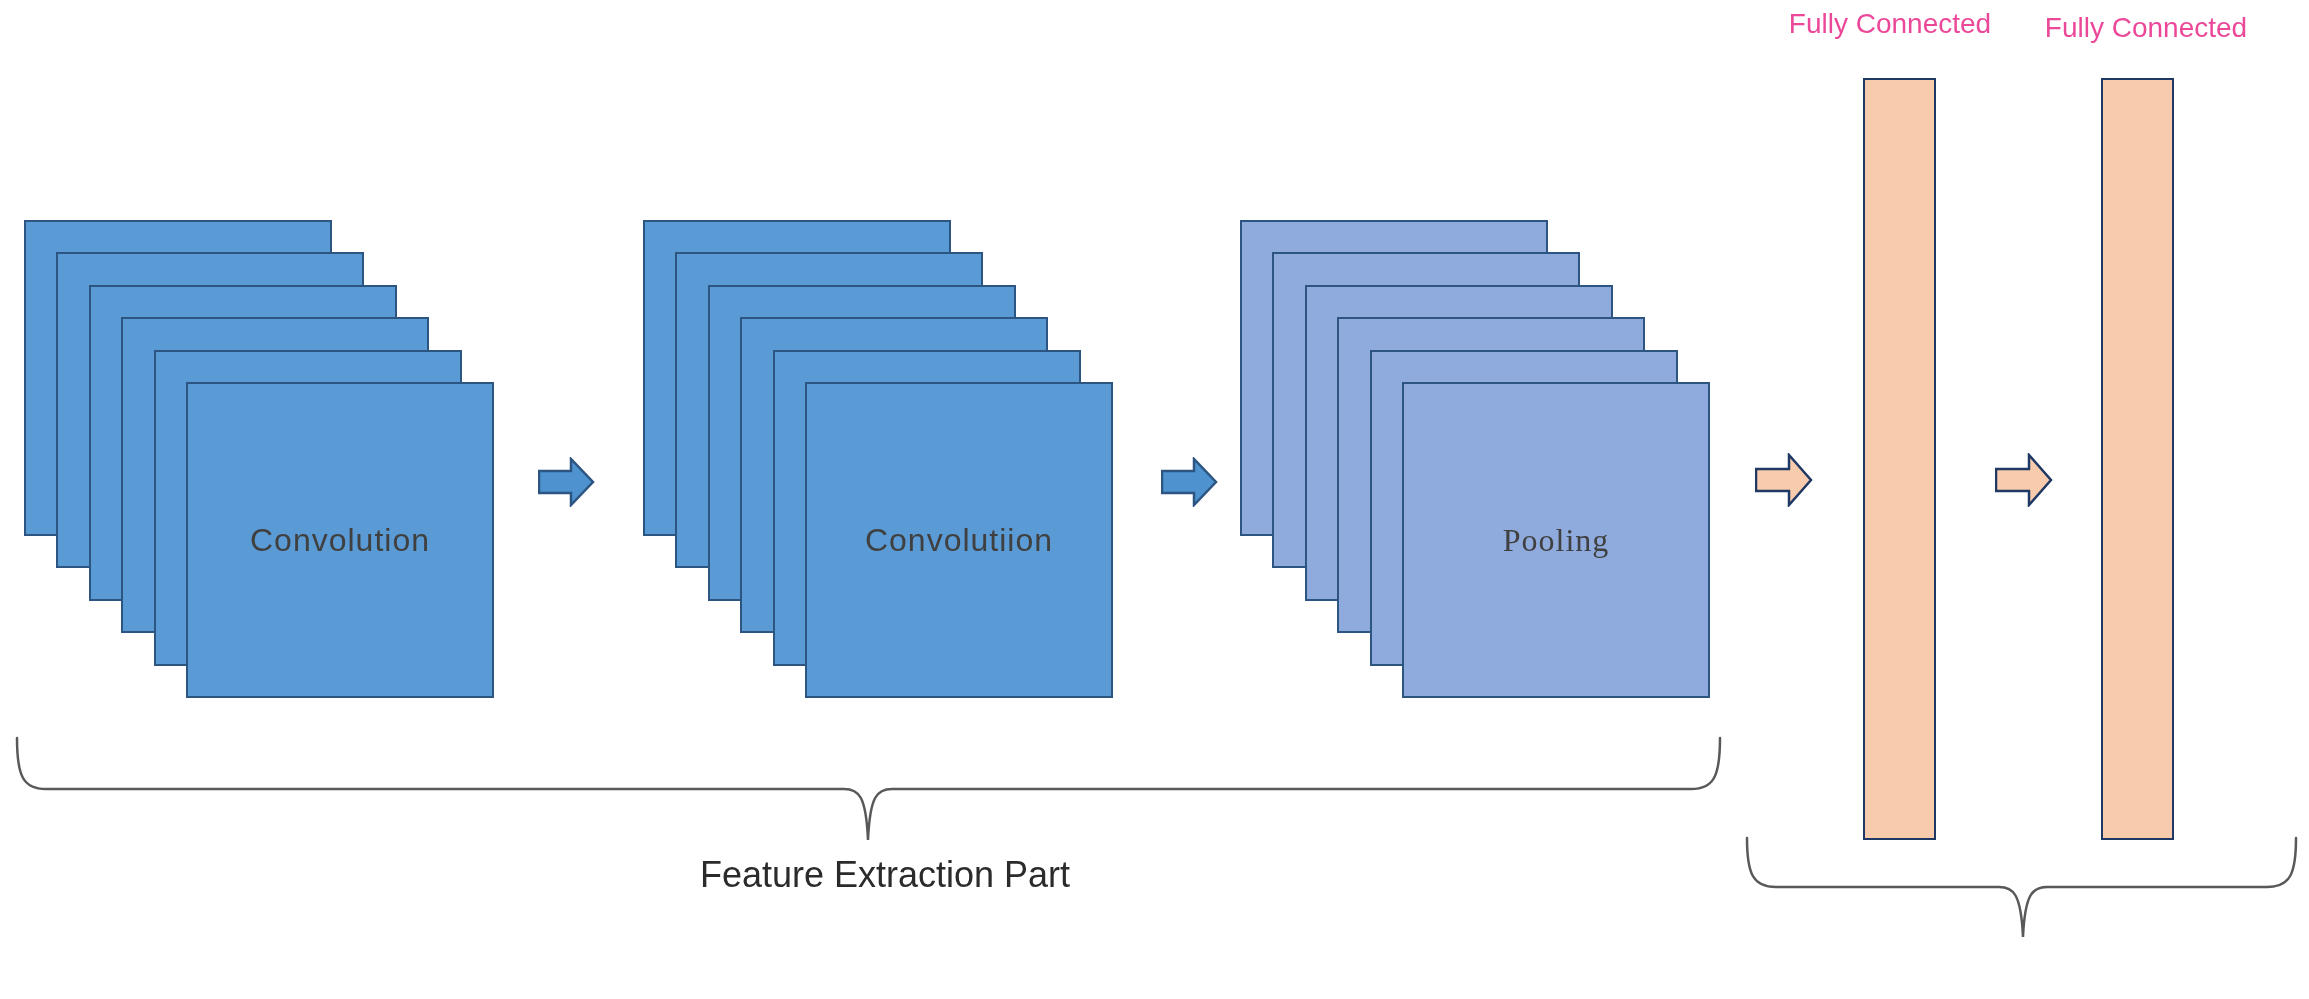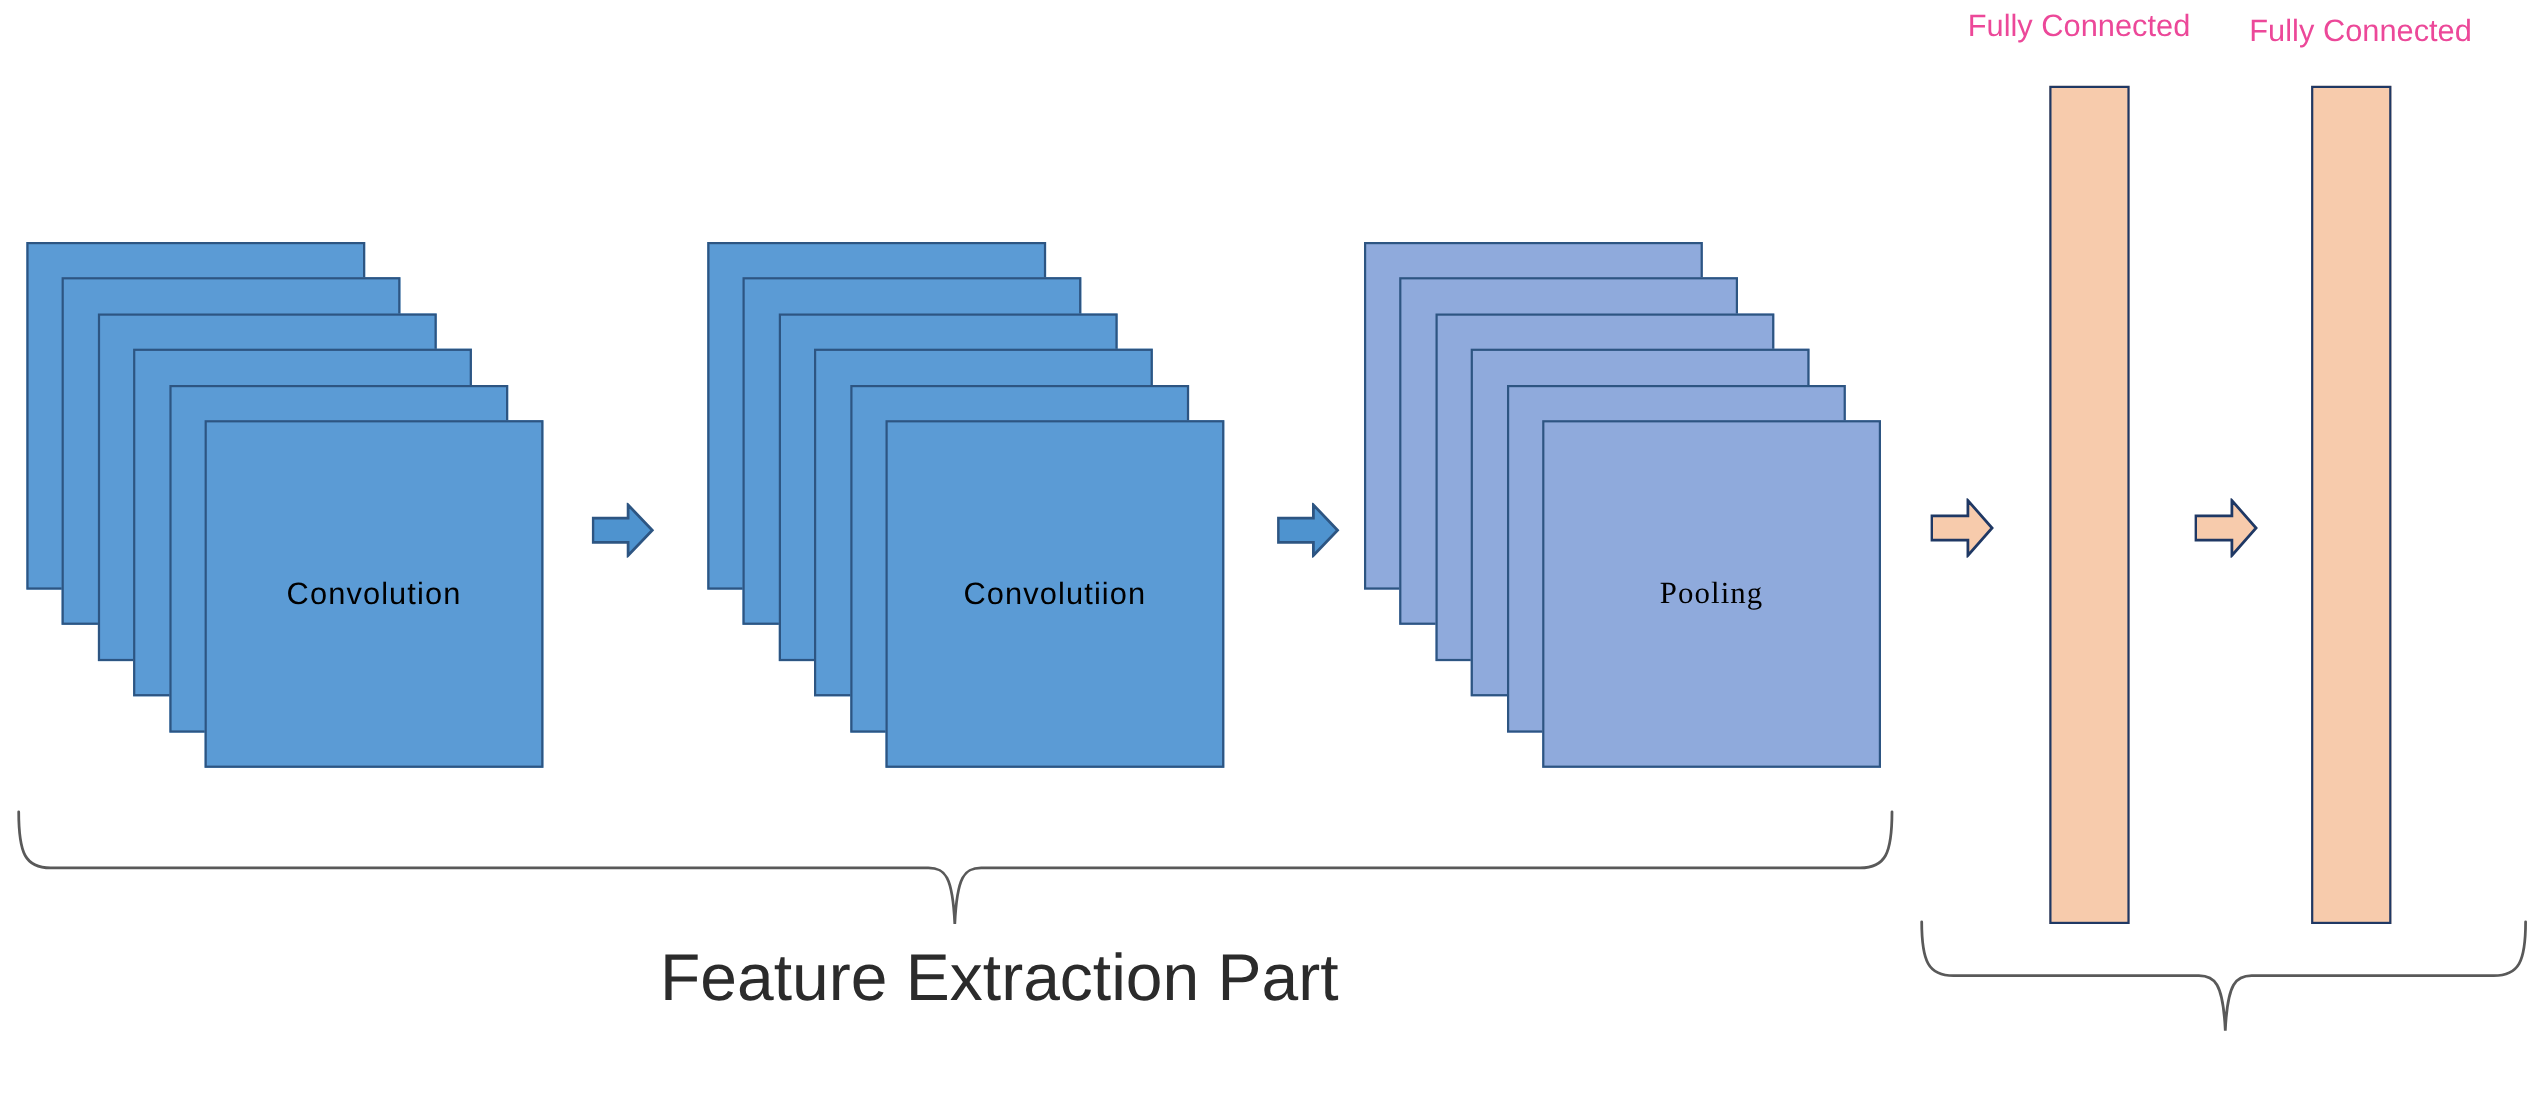--- a/index.html
+++ b/index.html
@@ -22,40 +22,40 @@
   .layer {
     position:absolute; width:308px; height:316px;
     border:2px solid var(--conv-border);
     background:var(--conv-fill);
   }
   .stack.pool .layer { background:var(--pool-fill);font-family:Liberation Serif, serif; }
   .layer.l0{left:0px;top:0px} .layer.l1{left:32px;top:32px}
   .layer.l2{left:65px;top:65px} .layer.l3{left:97px;top:97px}
   .layer.l4{left:130px;top:130px} .layer.l5{left:162px;top:162px}
   .layer.front { display:flex; align-items:center; justify-content:center; }
-  .layer-label { font-size:28px; letter-spacing:1px; color:#000000; }
+  .layer-label { font-size:32px; letter-spacing:1px; color:#404040; }
   
   .flow-arrow { position:absolute; }
   .flow-arrow svg { display:block; }
   .arrow-blue-shape { fill:var(--arrow-blue); stroke:var(--conv-border); stroke-width:2.5; }
   .arrow-peach-shape { fill:var(--peach-fill); stroke:var(--peach-border); stroke-width:2.5; }
   
   .fc-bar {
     position:absolute; top:78px; width:73px; height:762px;
     background:var(--peach-fill); border:2px solid var(--peach-border);
   }
   .fc-label {
     position:absolute; width:260px; text-align:center;
     font-size:28px; color:#ec4899; white-space:nowrap;
   }
   
   .brace-svg { position:absolute; left:0; top:0; }
   .brace-path { fill:none; stroke:var(--brace); stroke-width:2.5; stroke-linecap:round; }
   .brace-caption {
-    position:absolute; text-align:center; font-size:60px; color:#2b2b2b; white-space:nowrap;
+    position:absolute; text-align:center; font-size:36px; color:#2b2b2b; white-space:nowrap;
   }
 </style>
 </head>
 <body>
 
 <div id="canvas">
 
   <div class="stack" style="left:24px; top:220px;">
     <div class="layer l0"></div>
     <div class="layer l1"></div>

